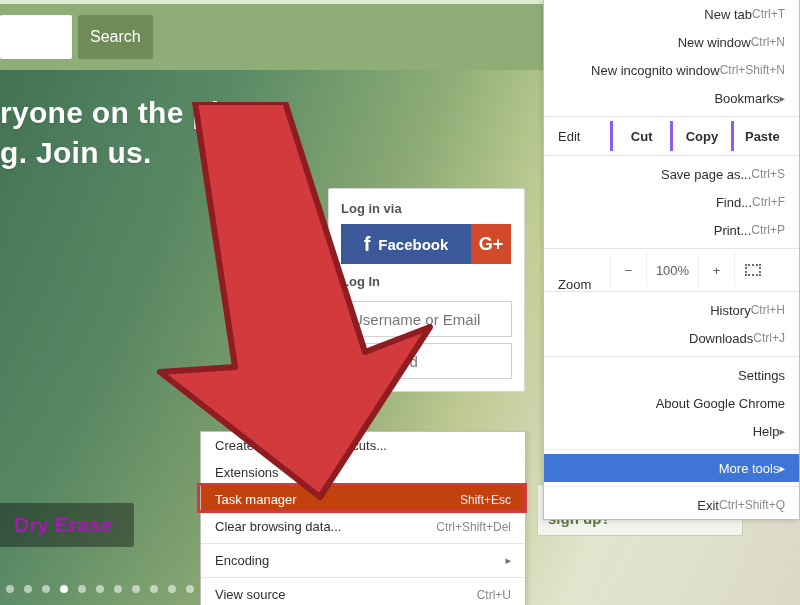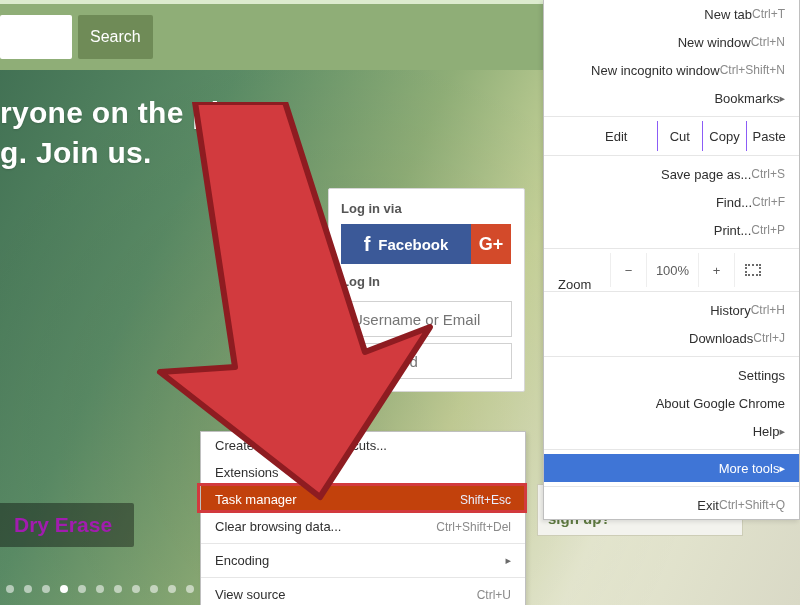--- a/index.html
+++ b/index.html
@@ -67,23 +67,23 @@
   
   .menu {
     position:absolute; top:0; right:0; width:257px; background:#fff; color:#2f2f2f;
     border:1px solid #bfbfbf; border-top:none; font-size:13px; box-shadow:-2px 2px 4px rgba(0,0,0,.1);
   }
   .menu .item { display:flex; align-items:center; height:28px; padding:0 14px; justify-content:flex-end; }
   .menu .item.sub-has::after { content:"▸"; color:#6a6a6a; font-size:11px; }
   .menu .item .lbl { white-space:nowrap; }
   .menu .item .sc  { color:#8a8a8a; font-size:12px; }
   .menu hr { border:none; border-top:1px solid #e6e6e6; margin:4px 0; }
-  .menu .row-edit { display:flex; align-items:center; height:30px; padding:0 8px 0 14px;margin-left:47px; }
+  .menu .row-edit { display:flex; align-items:center; height:30px; padding:0 8px 0 14px; }
   .menu .row-edit .lbl { width:52px; color:#2f2f2f; }
-  .menu .row-edit .cell { flex:1; text-align:center; height:100%; display:flex; align-items:center; justify-content:center; border-left:1px solid #8b5cf6; }
+  .menu .row-edit .cell { flex:1; text-align:center; height:100%; display:flex; align-items:center; justify-content:center; border-left:3px solid #8b5cf6;font-weight:bold; }
   .menu .row-zoom { display:flex; align-items:center; height:34px; padding:0 0 0 14px; }
   .menu .row-zoom .lbl { width:52px;margin-top:28px; }
   .menu .row-zoom .cell { width:36px; text-align:center; border-left:1px solid #eee; height:100%; display:flex; align-items:center; justify-content:center; color:#5c5c5c; }
   .menu .row-zoom .pct { width:52px; }
   .menu .item.highlight { background:#3f75d6; color:#fff; }
   .menu .item.highlight::after { color:#fff; }
   .menu .fsicon { width:16px; height:12px; border:2px dotted #6a6a6a; }
 
   
   .submenu {

